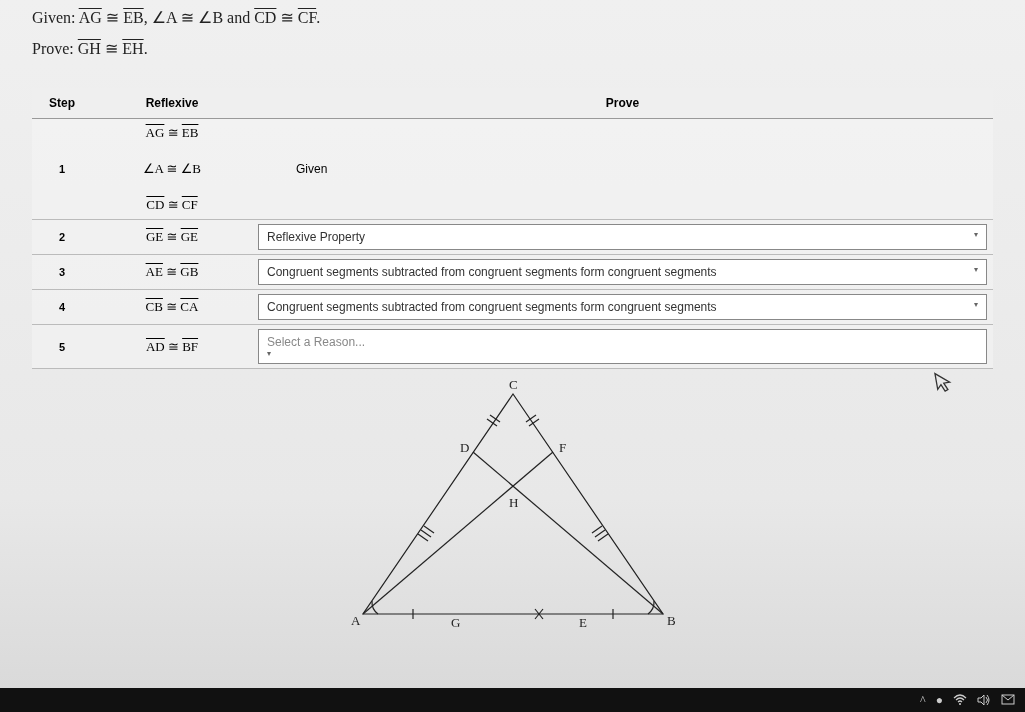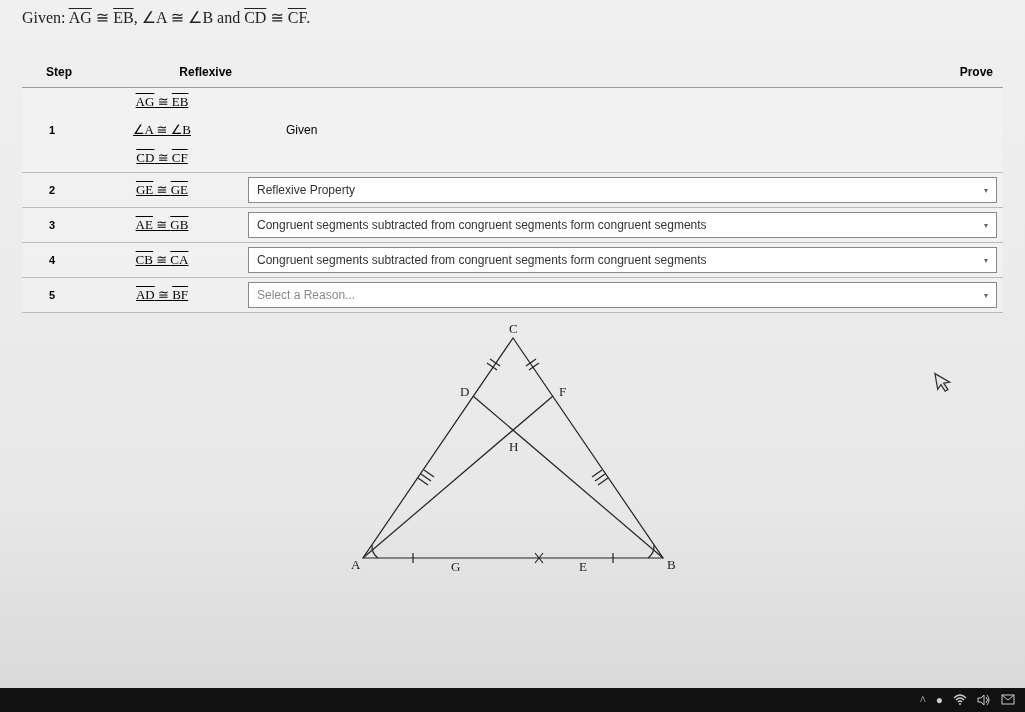--- a/index.html
+++ b/index.html
@@ -5,41 +5,41 @@
   * { box-sizing: border-box; margin: 0; padding: 0; }
   body {
     font-family: "Times New Roman", serif;
     background: linear-gradient(to bottom, #f0f0f0 0%, #e8e8e8 70%, #d8d8d8 100%);
     width: 1025px;
     height: 712px;
     overflow: hidden;
     position: relative;
   }
   .content {
-    padding: 8px 22px;
+    padding: 8px 32px;
   }
   .given-line, .prove-line {
     font-size: 16px;
     margin-bottom: 12px;
     color: #222;
   }
   .overline { text-decoration: overline; }
   .cong { font-family: serif; }
   .table-wrap {
     margin-top: 30px;
     width: 100%;
   }
   table {
     width: 100%;
     border-collapse: collapse;
     font-family: Arial, sans-serif;
     font-size: 12px;
   }
   th {
-    text-align: right;
+    text-align: center;
     font-weight: bold;
     padding: 8px 10px;
     border-bottom: 1px solid #999;
     background: rgba(240,240,240,0.7);
   }
   td {
     padding: 6px 10px;
     border-bottom: 1px solid #bbb;
     vertical-align: middle;
     background: rgba(245,245,245,0.5);
@@ -59,40 +59,38 @@
   td.reason {
     padding: 4px 6px;
   }
   .reason-select {
     border: 1px solid #888;
     background: #fff;
     padding: 5px 8px;
     font-size: 12px;
     display: flex;
     justify-content: space-between;
-    align-items: center;
     cursor: pointer;
     color: #333;
   }
-  .reason-select.placeholder { color: #888; }
+  .reason-select.placeholder { color: #888; flex-direction: column; }
   .dropdown-arrow {
     font-size: 8px;
     color: #666;
   }
   .reason-text {
     font-size: 12px;
     padding: 4px 0;
     margin-left: 38px;
   }
   .multi-statement {
     display: flex;
     flex-direction: column;
-    gap: 12px;
+    gap: 20px;
     align-items: center;
-    text-decoration: underline;
   }
   .diagram {
     position: relative;
     width: 380px;
     height: 255px;
     margin: 10px auto 0 auto;
   }
   .cursor {
     position: absolute;
     right: 70px;
@@ -130,20 +128,26 @@
     <span class="overline">EB</span><span>, </span>
     <span>∠</span><span>A</span>
     <span class="cong">≅</span>
     <span>∠</span><span>B</span>
     <span> and </span>
     <span class="overline">CD</span>
     <span class="cong">≅</span>
     <span class="overline">CF</span><span>.</span>
   </div>
 
+  <div class="prove-line">
+    <span>Prove: </span>
+    <span class="overline">GH</span>
+    <span class="cong">≅</span>
+    <span class="overline">EH</span><span>.</span>
+  </div>
 
   <div class="table-wrap">
     <table>
       <thead>
         <tr>
           <th>Step</th>
           <th>Reflexive</th>
           <th>Prove</th>
         </tr>
       </thead>

